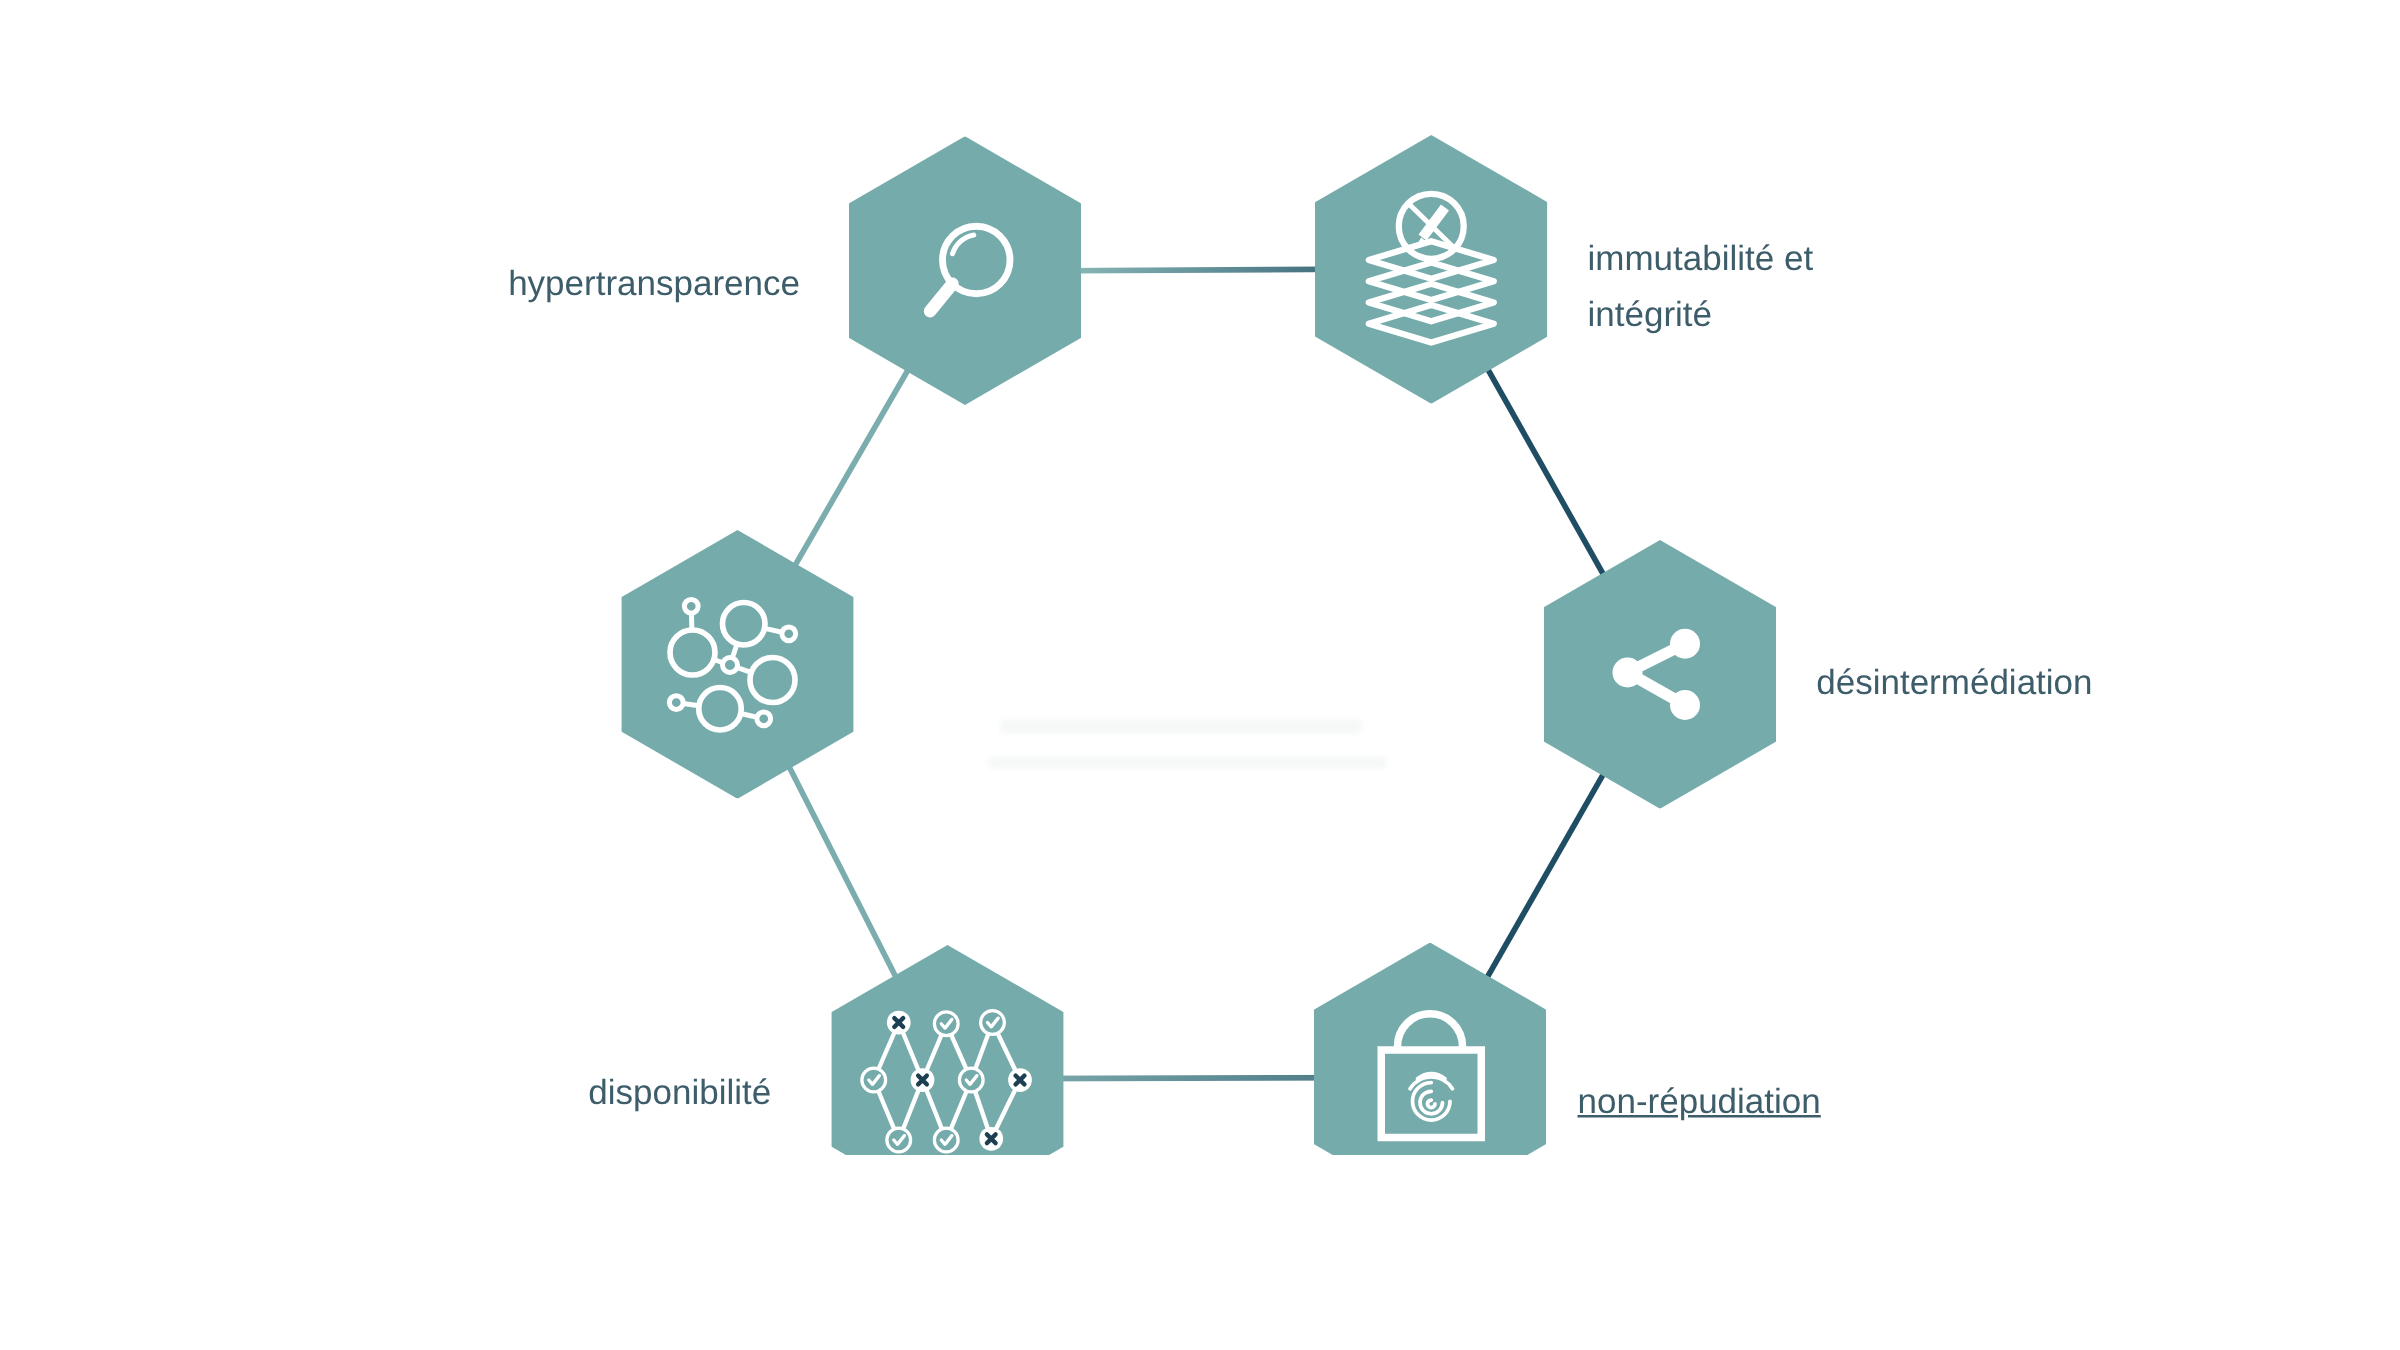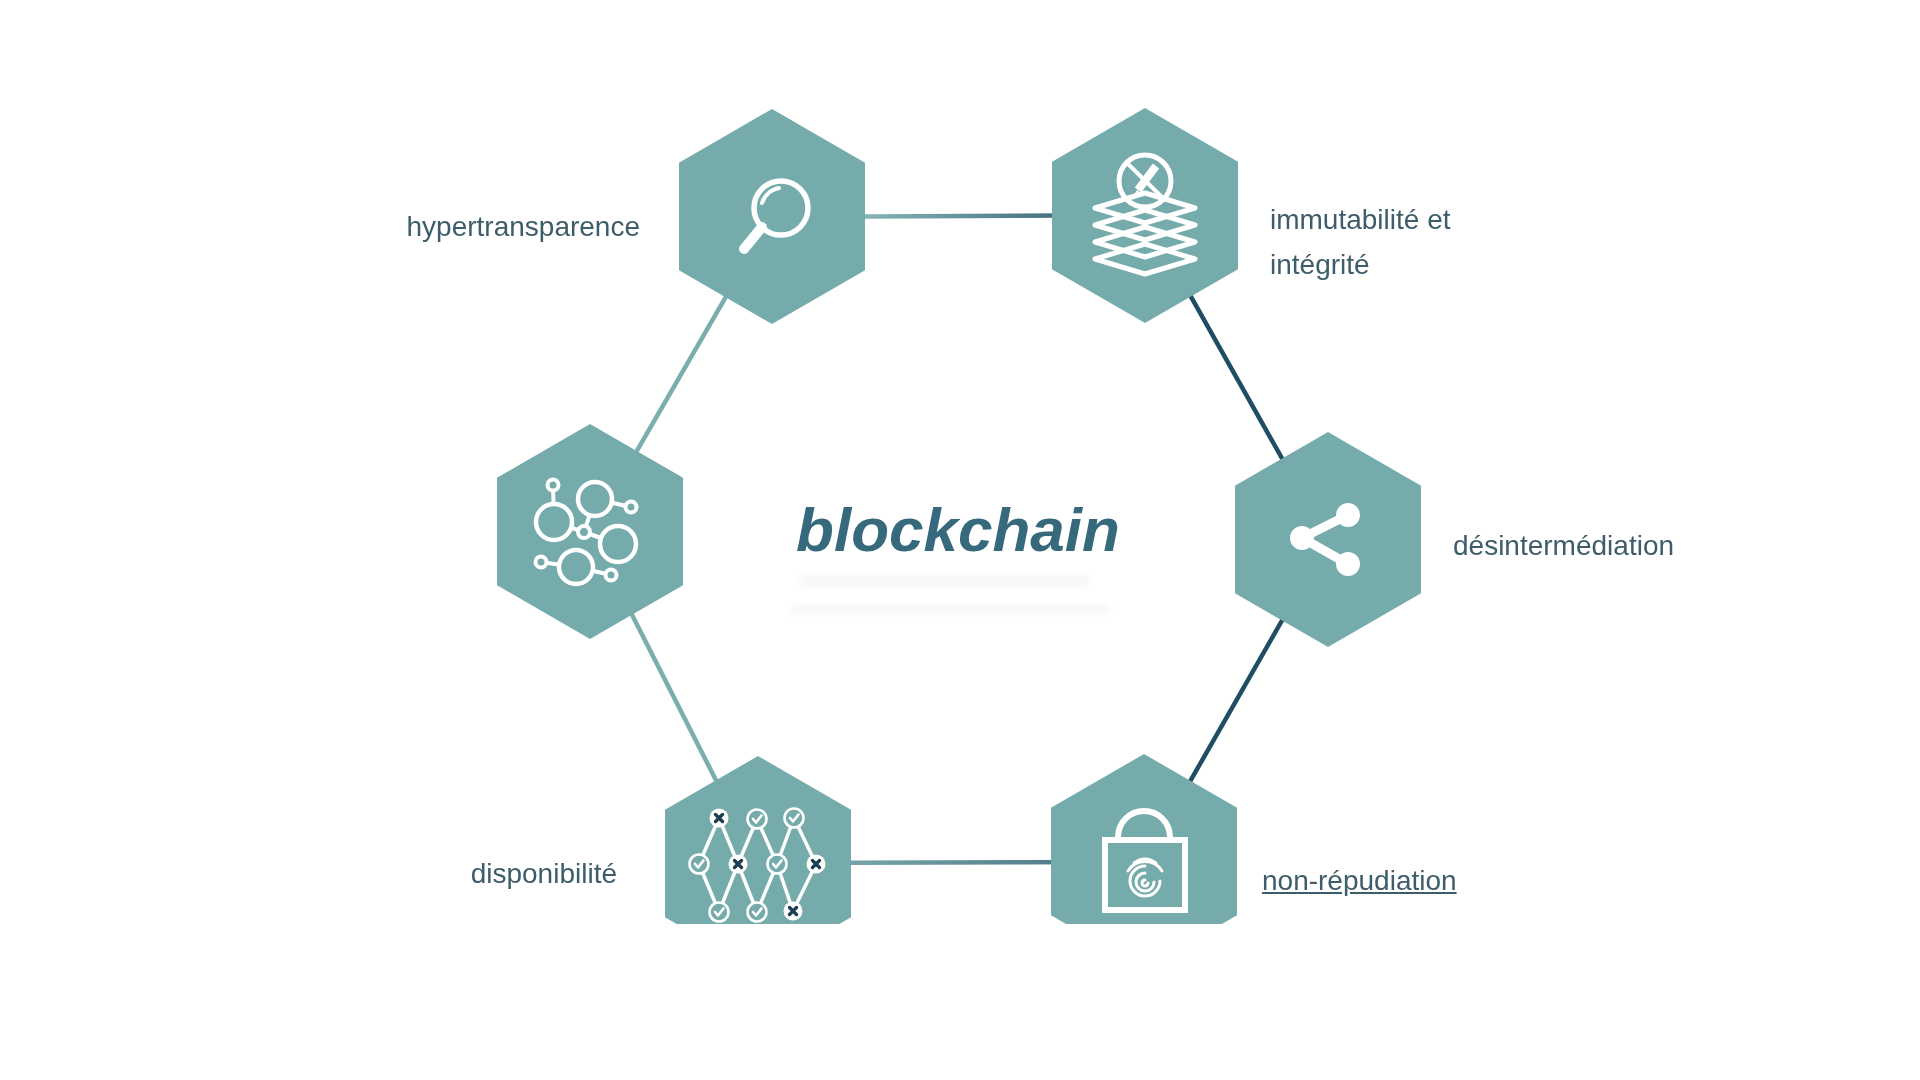--- a/index.html
+++ b/index.html
@@ -81,21 +81,21 @@
       <circle cx="65" cy="30" r="26" class="icon-stroke" stroke-width="5"></circle>
       <line x1="76" y1="15" x2="58" y2="39" class="icon-stroke" stroke-width="8" stroke-linecap="butt"></line>
       <polygon points="52,47 57,39 63,44" class="icon-fill"></polygon>
       <line x1="47" y1="12" x2="84" y2="48" class="icon-stroke" stroke-width="4"></line>
       <path d="M 15 57 L 65 42 L 115 57 L 65 72 Z" class="icon-stroke" stroke-width="5" stroke-linejoin="round"></path>
       <path d="M 15 74 L 65 59 L 115 74 L 65 89 Z" class="icon-stroke" stroke-width="5" stroke-linejoin="round"></path>
       <path d="M 15 91 L 65 76 L 115 91 L 65 106 Z" class="icon-stroke" stroke-width="5" stroke-linejoin="round"></path>
       <path d="M 15 108 L 65 93 L 115 108 L 65 123 Z" class="icon-stroke" stroke-width="5" stroke-linejoin="round"></path>
     </svg>
   </div>
-  <div class="label label-left" style="left:1270px;top:197px;">
+  <div class="label label-left" style="left:1270px;top:184px;">
     <span>immutabilité et</span>
     <span>intégrité</span>
   </div>
 
   <div class="hexagon" style="left:1235px;top:432px;">
     <svg width="110" height="110" viewBox="0 0 110 110">
       <line x1="29" y1="53" x2="75" y2="30" stroke="#ffffff" stroke-width="9"></line>
       <line x1="29" y1="53" x2="75" y2="79" stroke="#ffffff" stroke-width="9"></line>
       <circle cx="29" cy="53" r="12" class="icon-fill"></circle>
       <circle cx="75" cy="30" r="12" class="icon-fill"></circle>
@@ -189,15 +189,14 @@
       <g class="node-fill" stroke="#ffffff" stroke-width="4">
         <circle cx="30" cy="21" r="5.5"></circle>
         <circle cx="108" cy="43" r="5.5"></circle>
         <circle cx="61" cy="68" r="6"></circle>
         <circle cx="18" cy="98" r="5.5"></circle>
         <circle cx="88" cy="111" r="5.5"></circle>
       </g>
     </svg>
   </div>
 
-  <div id="title">blockchain</div>
 
 </div>
 
 </body></html>

